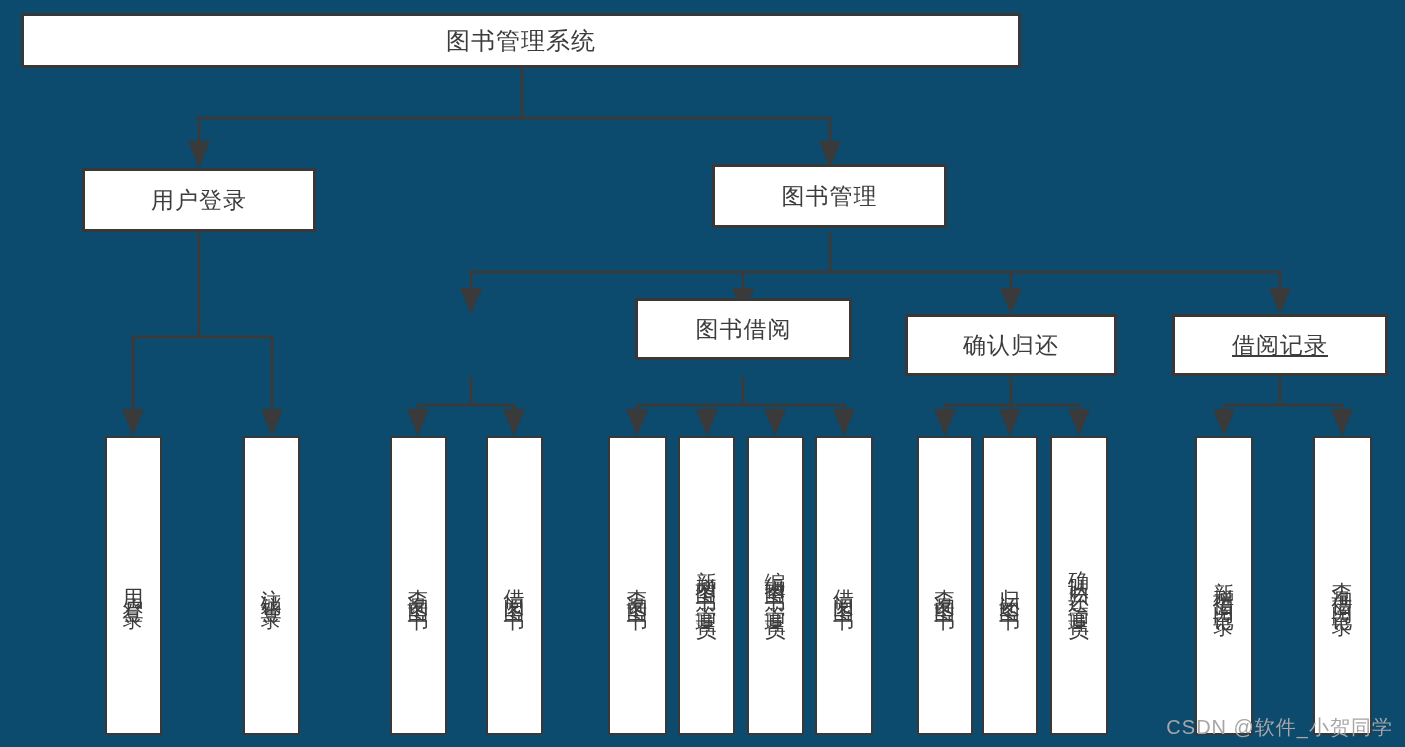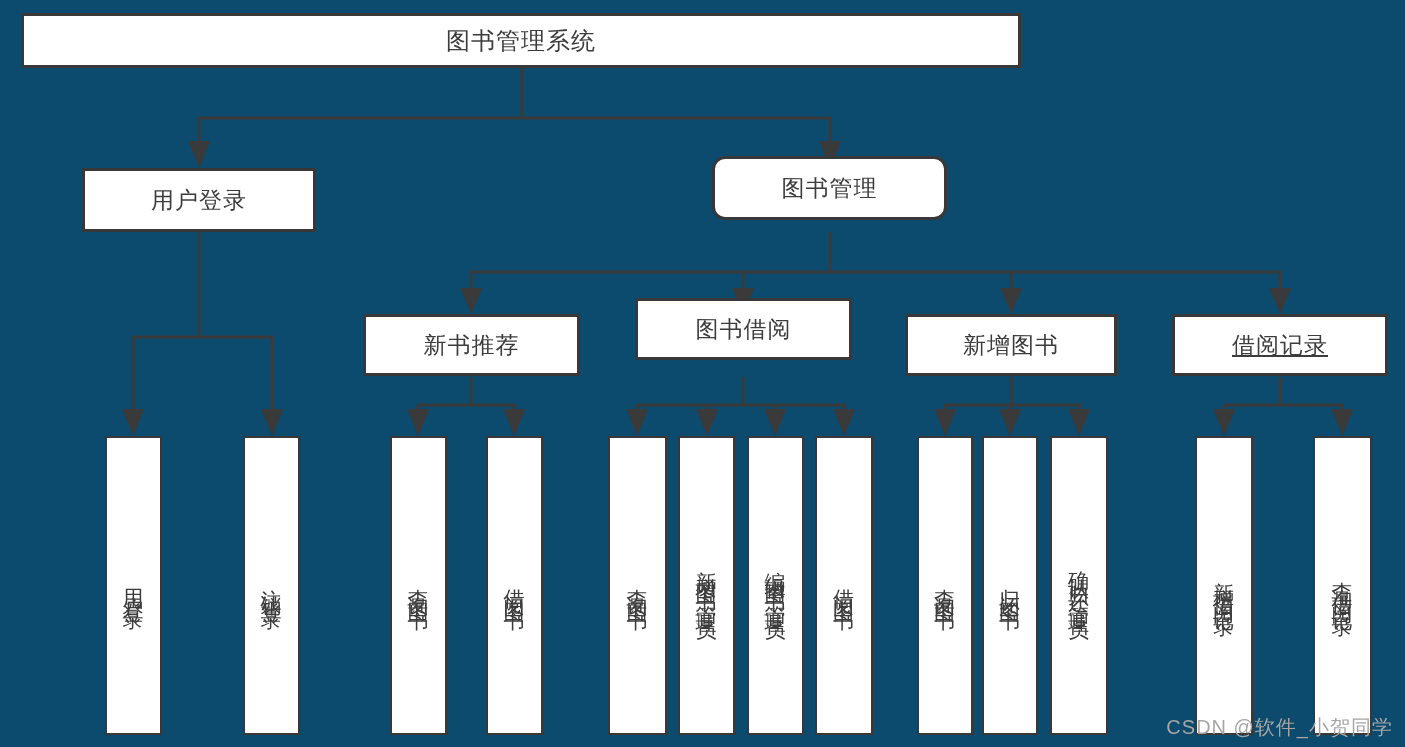--- a/index.html
+++ b/index.html
@@ -134,32 +134,29 @@
     </g>
   </svg>
 
   <div class="node" style="left:21px; top:13px; width:1000px; height:55px; font-size:24px;">
     <span>图书管理系统</span>
   </div>
 
   <div class="node" style="left:82px; top:168px; width:234px; height:64px;">
     <span>用户登录</span>
   </div>
-  <div class="node" style="left:712px; top:156px; width:235px; height:64px;border-radius:13px;">
+  <div class="node" style="left:712px; top:164px; width:235px; height:64px;">
     <span>图书管理</span>
   </div>
 
-  <div class="node" style="left:363px; top:314px; width:217px; height:62px;">
-    <span>新书推荐</span>
-  </div>
   <div class="node" style="left:635px; top:298px; width:217px; height:62px;font-family:Liberation Mono, monospace;">
     <span>图书借阅</span>
   </div>
   <div class="node" style="left:905px; top:314px; width:212px; height:62px;">
-    <span>新增图书</span>
+    <span>确认归还</span>
   </div>
   <div class="node" style="left:1172px; top:314px; width:216px; height:62px;text-decoration:underline;">
     <span>借阅记录</span>
   </div>
 
   <div class="node leaf" style="left:105px; top:436px; width:57px; height:299px;">
     <span class="vtext">用户登录</span>
   </div>
   <div class="node leaf" style="left:243px; top:436px; width:57px; height:299px;">
     <span class="vtext">注销登录</span>

